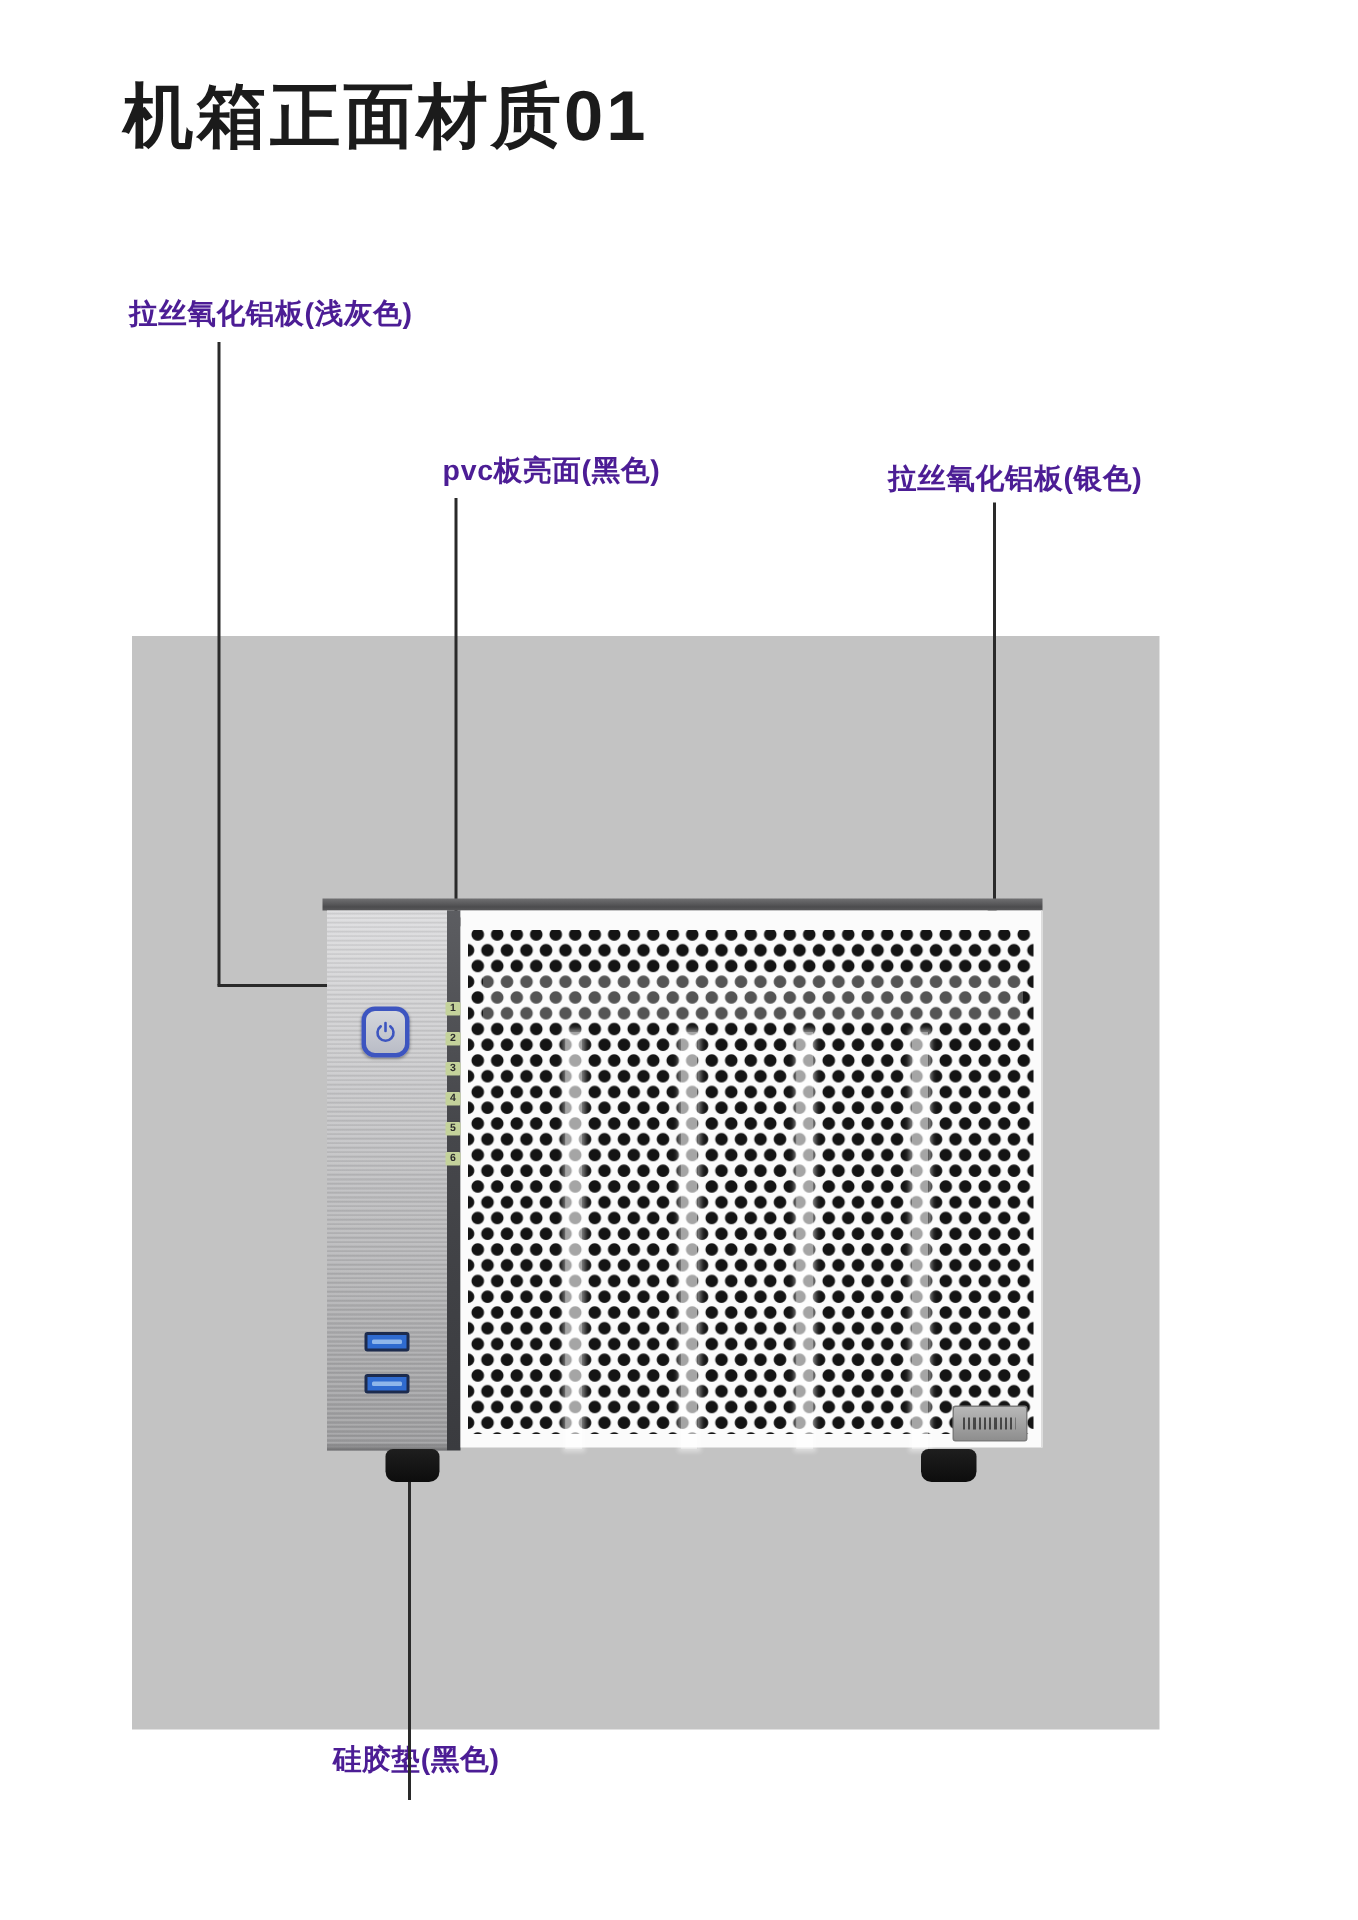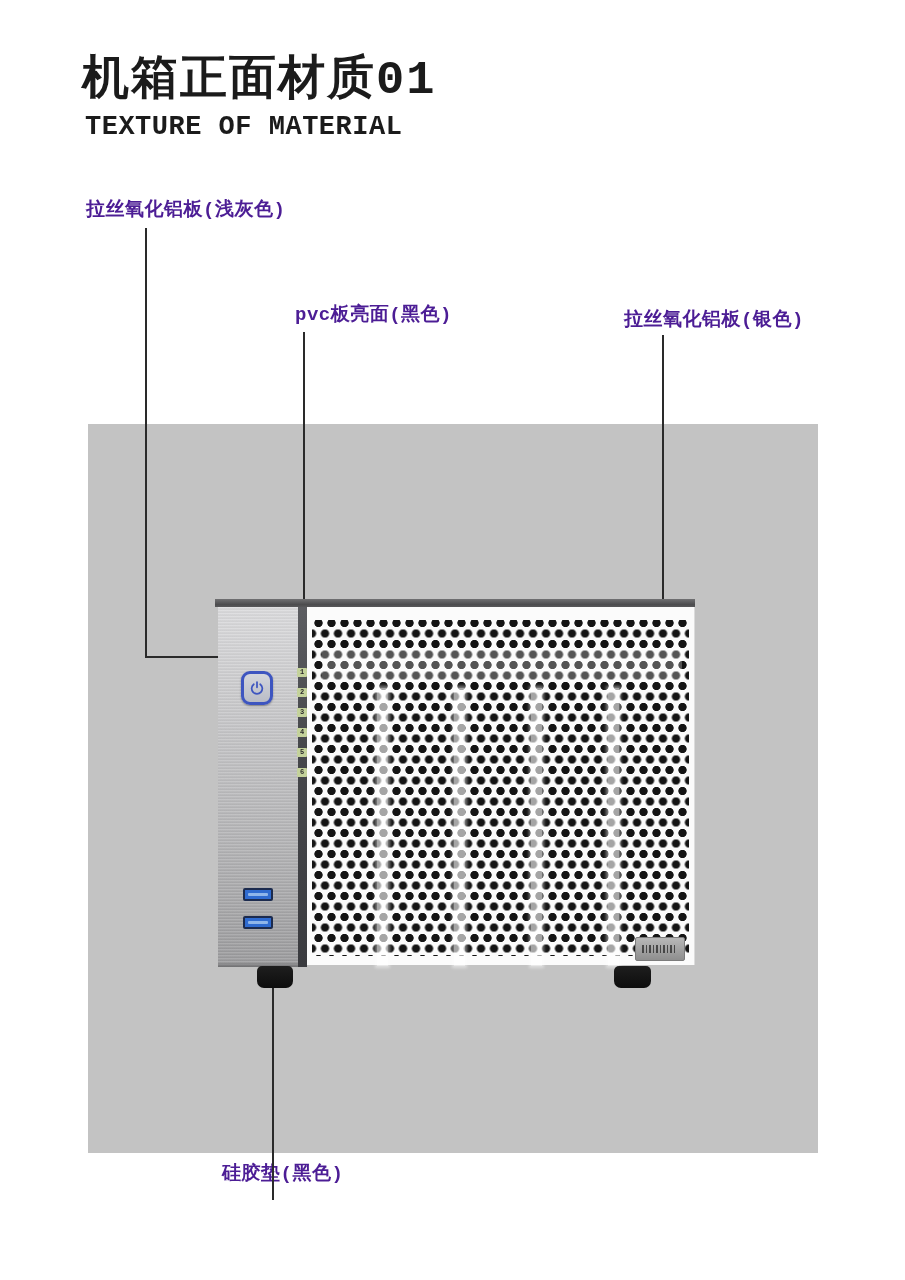--- a/index.html
+++ b/index.html
@@ -1,37 +1,37 @@
 <!DOCTYPE html>
 <html><head>
 <meta charset="utf-8">
 <style>
   html,body{margin:0;padding:0;background:#ffffff;}
   .canvas{
-    position:relative;width:905px;height:1280px;background:#ffffff;
-    font-family:Liberation Mono, monospace;color:#1c1c1c;
+    position:relative;width:773px;height:1280px;background:#ffffff;
+    font-family:Liberation Sans, sans-serif;color:#1c1c1c;
     overflow:hidden;
   }
   .abs{position:absolute;}
 
   
   .title{
     left:82px;top:46px;font-size:47px;font-weight:900;letter-spacing:2px;
     color:#1b1b1b;
   }
   .subtitle{
     left:85px;top:112px;font-size:27px;font-weight:800;letter-spacing:0.5px;
     color:#1b1b1b;
   }
 
   
   .callout{font-size:19px;font-weight:600;color:#4c1d95;letter-spacing:0.5px;}
   .lbl-lightgray{left:86px;top:196px;}
   .lbl-pvc{left:295px;top:301px;}
-  .lbl-silver{left:624px;top:306px;}
+  .lbl-silver{left:592px;top:306px;}
   .lbl-silicone{left:222px;top:1160px;}
 
   
   .lead{background:#2a2a2a;}
   .lead-v{width:1.5px;}
   .lead-h{height:1.5px;}
   .lead-dot{width:11px;height:11px;border-radius:50%;background:#111;}
 
   
   .backdrop{left:88px;top:424px;width:730px;height:729px;background:#c3c3c3;}
@@ -114,21 +114,20 @@
     background:linear-gradient(180deg,#1e1e1e,#0d0d0d);
     border-radius:5px 5px 7px 7px;
   }
 </style>
 </head>
 <body>
 
 <div class="canvas">
 
   <div class="abs title">机箱正面材质01</div>
-  <div class="abs subtitle">TEXTURE OF MATERIAL</div>
 
   <div class="abs callout lbl-lightgray">拉丝氧化铝板(浅灰色)</div>
   <div class="abs callout lbl-pvc">pvc板亮面(黑色)</div>
   <div class="abs callout lbl-silver">拉丝氧化铝板(银色)</div>
   <div class="abs callout lbl-silicone">硅胶垫(黑色)</div>
 
   <div class="abs backdrop"></div>
 
   <div class="abs lead lead-v" style="left:145px;top:228px;height:429px;"></div>
   <div class="abs lead lead-h" style="left:145px;top:656px;width:114px;"></div>

